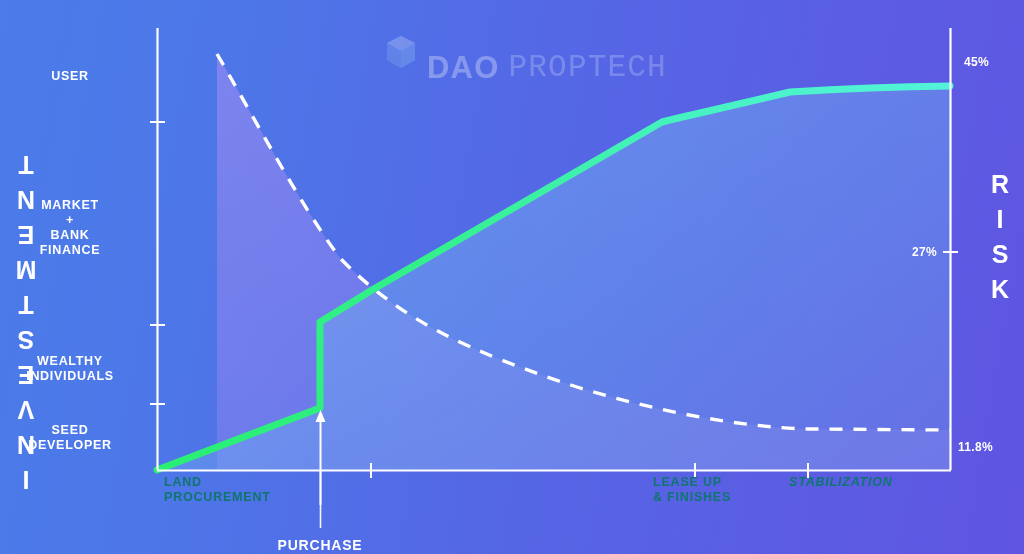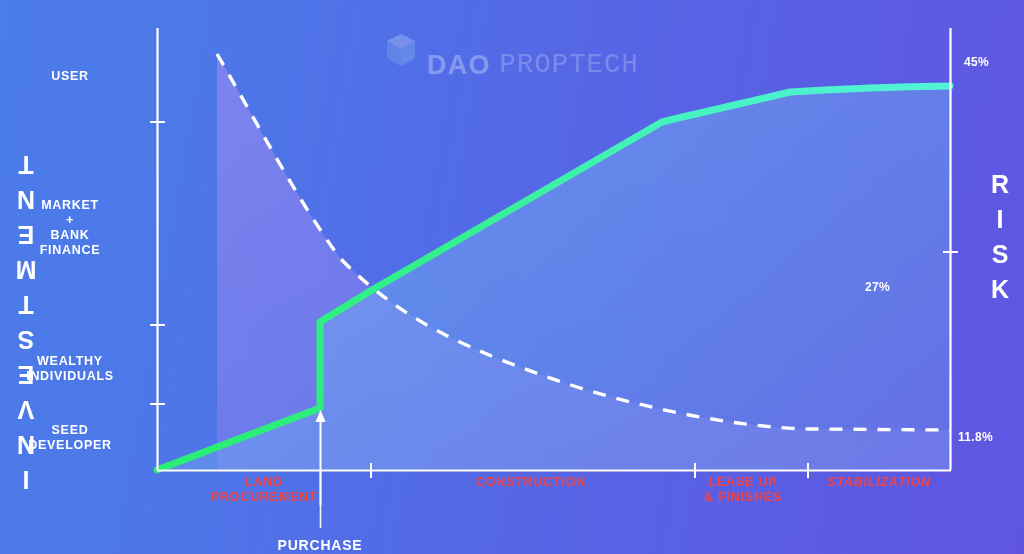--- a/index.html
+++ b/index.html
@@ -12,21 +12,21 @@
   #stage{position:absolute;inset:0;}
 
   
   .logo{
     position:absolute;left:386px;top:20px;
     display:flex;align-items:center;gap:11px;
     opacity:.30;pointer-events:none;
   }
   .logo-mark{width:30px;height:34px;position:relative;}
   .logo-txt{
-    font-size:27px;font-weight:700;letter-spacing:1.2px;color:#ffffff;
+    font-size:31px;font-weight:700;letter-spacing:1.2px;color:#ffffff;
     display:flex;gap:9px;line-height:1;margin-top:32px;
   }
   .logo-txt .t2{font-weight:400;color:#e7ecff;opacity:.85;font-family:Liberation Mono, monospace;}
 
   
   .vtitle{
     position:absolute;color:#ffffff;font-weight:700;
     writing-mode:vertical-rl;text-orientation:upright;
     letter-spacing:7px;line-height:1;
   }
@@ -41,21 +41,21 @@
     white-space:pre-line;
   }
 
   
   .rlab{
     position:absolute;color:#ffffff;font-size:12px;font-weight:700;letter-spacing:.3px;
   }
 
   
   .xlab{
-    position:absolute;text-align:center;color:#ef4444;
+    position:absolute;color:#0f766e;
     font-size:12.5px;font-weight:700;letter-spacing:.8px;line-height:15px;
     white-space:pre-line;
   }
   #purchase-label{
     position:absolute;color:#ffffff;font-size:14px;font-weight:700;letter-spacing:.8px;
     left:246px;top:537px;width:148px;text-align:center;
   }
   svg{position:absolute;left:0;top:0;}
 </style>
 </head>
@@ -146,25 +146,24 @@
   <div class="ylab" style="top:198px;left:-5px;">MARKET
 +
 BANK
 FINANCE</div>
   <div class="ylab" style="top:354px;left:-5px;">WEALTHY
 INDIVIDUALS</div>
   <div class="ylab" style="top:423px;left:-5px;">SEED
 DEVELOPER</div>
 
   <div class="rlab" style="left:964px;top:55px;">45%</div>
-  <div class="rlab" style="left:865px;top:245px;margin-top:35px;">27%</div>
-  <div class="rlab" style="left:958px;top:430px;text-align:right;">11.8%</div>
+  <div class="rlab" style="left:912px;top:245px;">27%</div>
+  <div class="rlab" style="left:958px;top:440px;text-align:right;">11.8%</div>
 
   <div class="xlab" style="left:164px;top:475px;width:200px;">LAND
 PROCUREMENT</div>
-  <div class="xlab" style="left:431px;top:475px;width:200px;">CONSTRUCTION</div>
   <div class="xlab" style="left:653px;top:475px;width:180px;">LEASE UP
 &amp; FINISHES</div>
   <div class="xlab" style="left:789px;top:475px;width:180px;font-style:italic;">STABILIZATION</div>
 
   <div id="purchase-label">PURCHASE</div>
 
 </div>
 
 </body></html>

